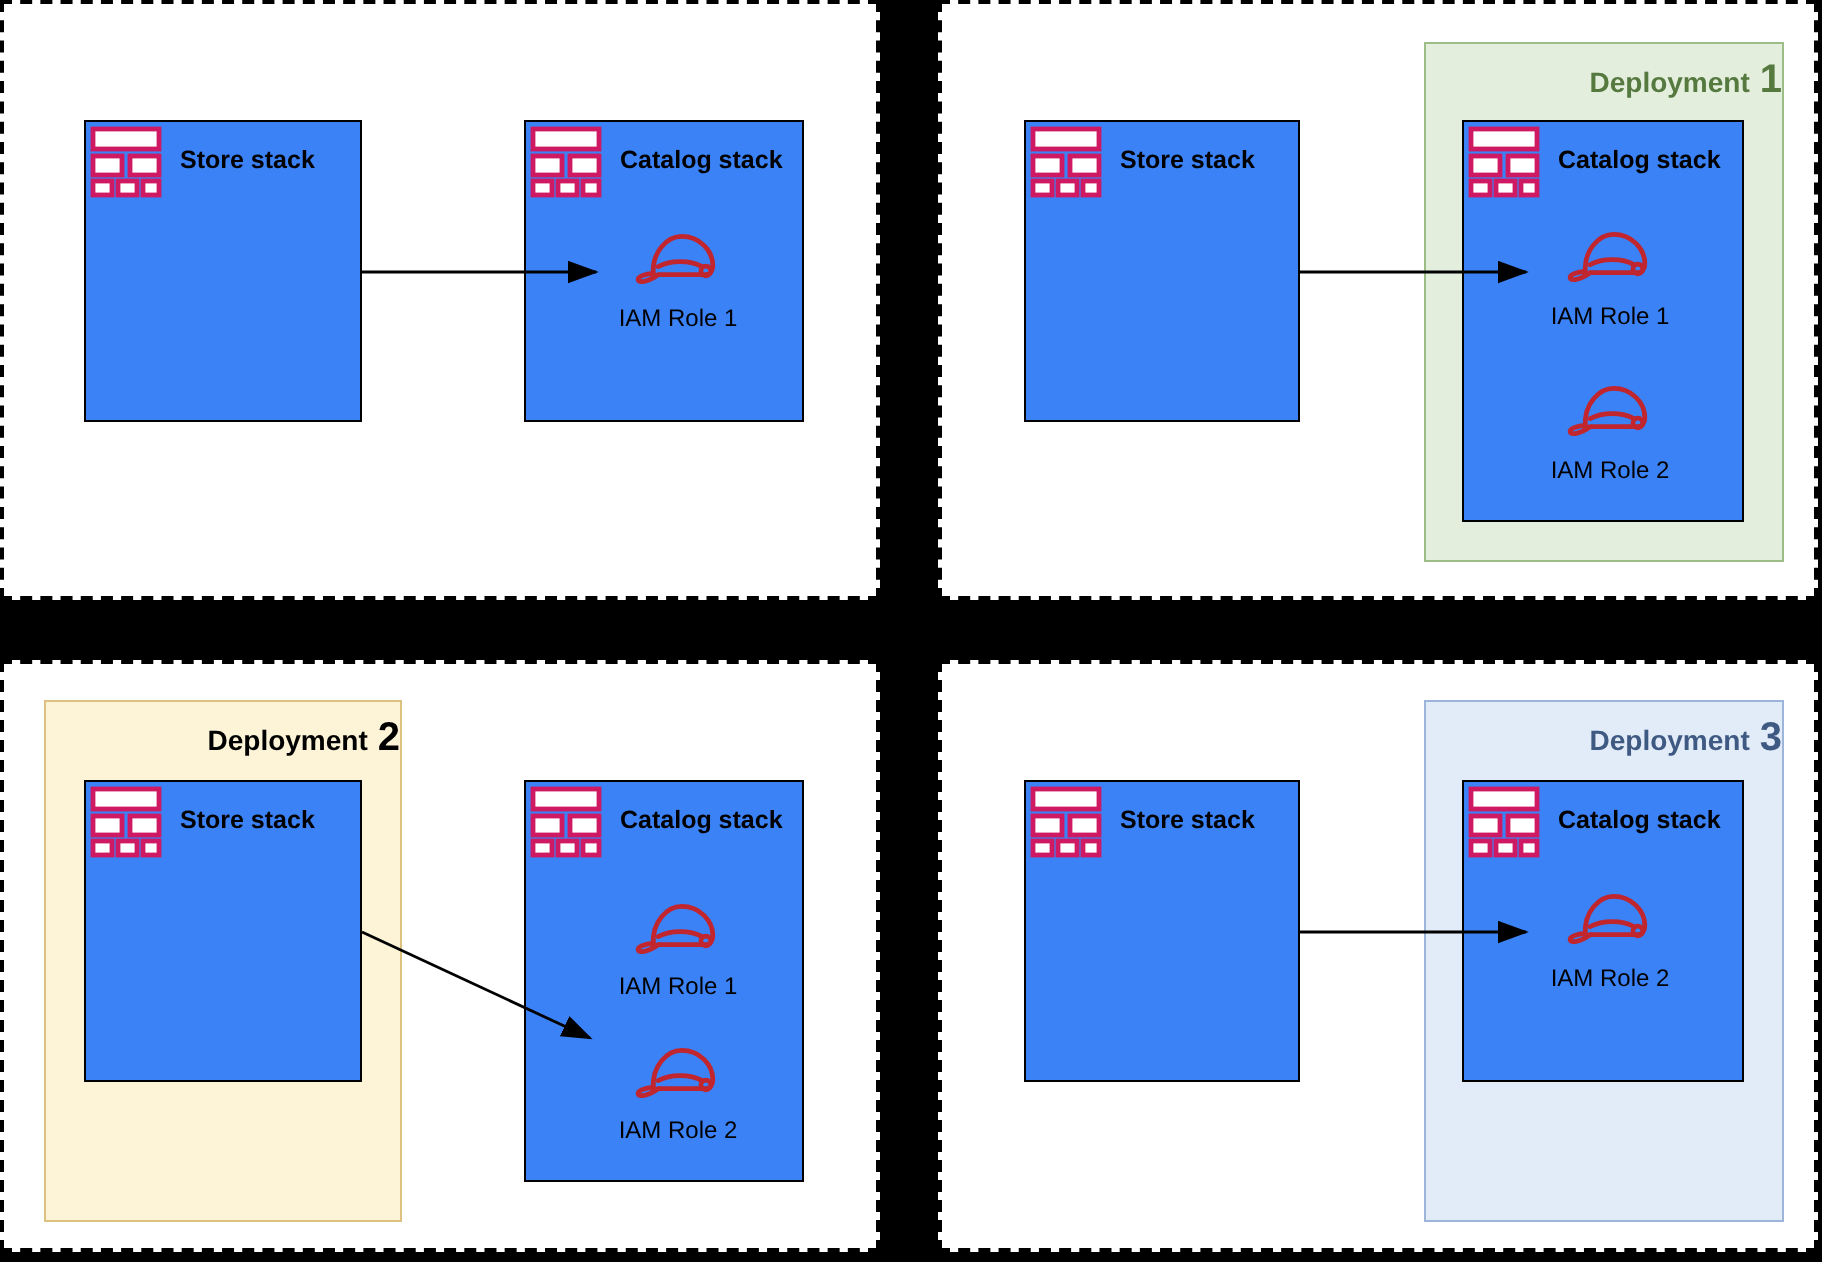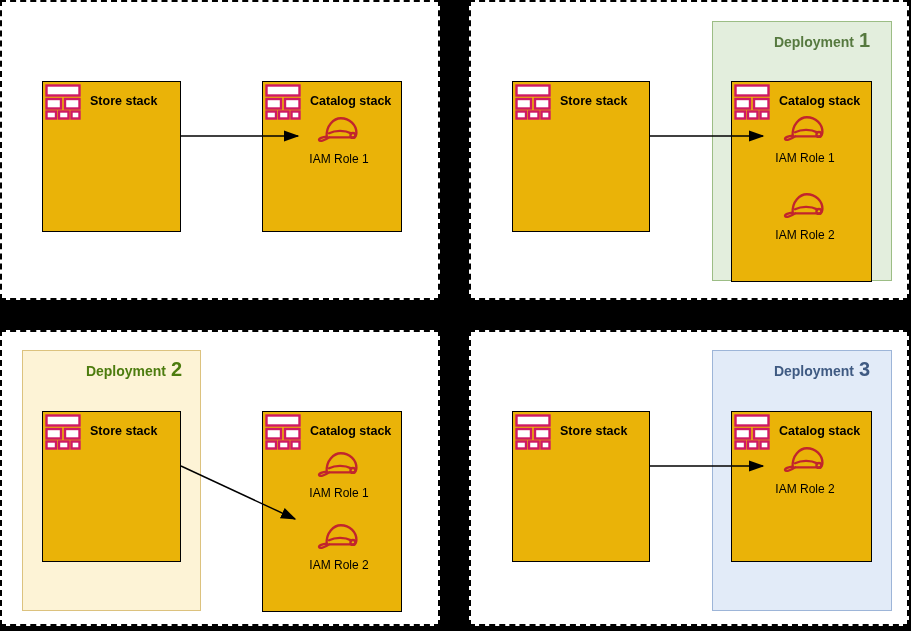--- a/index.html
+++ b/index.html
@@ -10,29 +10,29 @@
   .panel{position:absolute;background:#fff;border:2px dashed #000;box-sizing:border-box;}
   #panel1{left:0;top:0;width:440px;height:300px;}
   #panel2{left:469px;top:0;width:440px;height:300px;}
   #panel3{left:0;top:330px;width:440px;height:296px;}
   #panel4{left:469px;top:330px;width:440px;height:296px;}
 
   .dep{position:absolute;box-sizing:border-box;border:1px solid;}
   .dep.green{background:#e3eedd;border-color:#9cbd85;}
   .dep.yellow{background:#fdf3d6;border-color:#dcc27e;}
   .dep.blue{background:#e2ebf8;border-color:#9db5d8;}
-  .dep-title{position:absolute;top:7px;left:0;right:0;text-align:center;
+  .dep-title{position:absolute;top:7px;left:0;right:0;text-align:right;
     padding-left:40px;box-sizing:border-box;font-weight:bold;white-space:nowrap;}
   .dep.green .dep-title{color:#56793f;}
-  .dep.yellow .dep-title{color:#4d7c0f;padding-left:45px;}
+  .dep.yellow .dep-title{color:#000000;padding-left:45px;}
   .dep.blue .dep-title{color:#3f5a82;}
   .dep-word{font-size:14px;}
   .dep-num{font-size:20px;margin-left:5px;}
 
-  .node{position:absolute;background:#eab308;border:1px solid #000;box-sizing:border-box;margin-top:21px;}
+  .node{position:absolute;background:#3b82f6;border:1px solid #000;box-sizing:border-box;}
   .stack-icon{position:absolute;left:2px;top:2px;}
   .node-label{position:absolute;left:47px;top:12px;font-weight:bold;font-size:12.5px;
     color:#000;white-space:nowrap;}
 
   .helmet{position:absolute;}
   .role-label{position:absolute;width:100px;text-align:center;font-size:12px;
     color:#000;white-space:nowrap;}
 
   .arrows{position:absolute;left:0;top:0;width:100%;height:100%;pointer-events:none;}
 </style>

